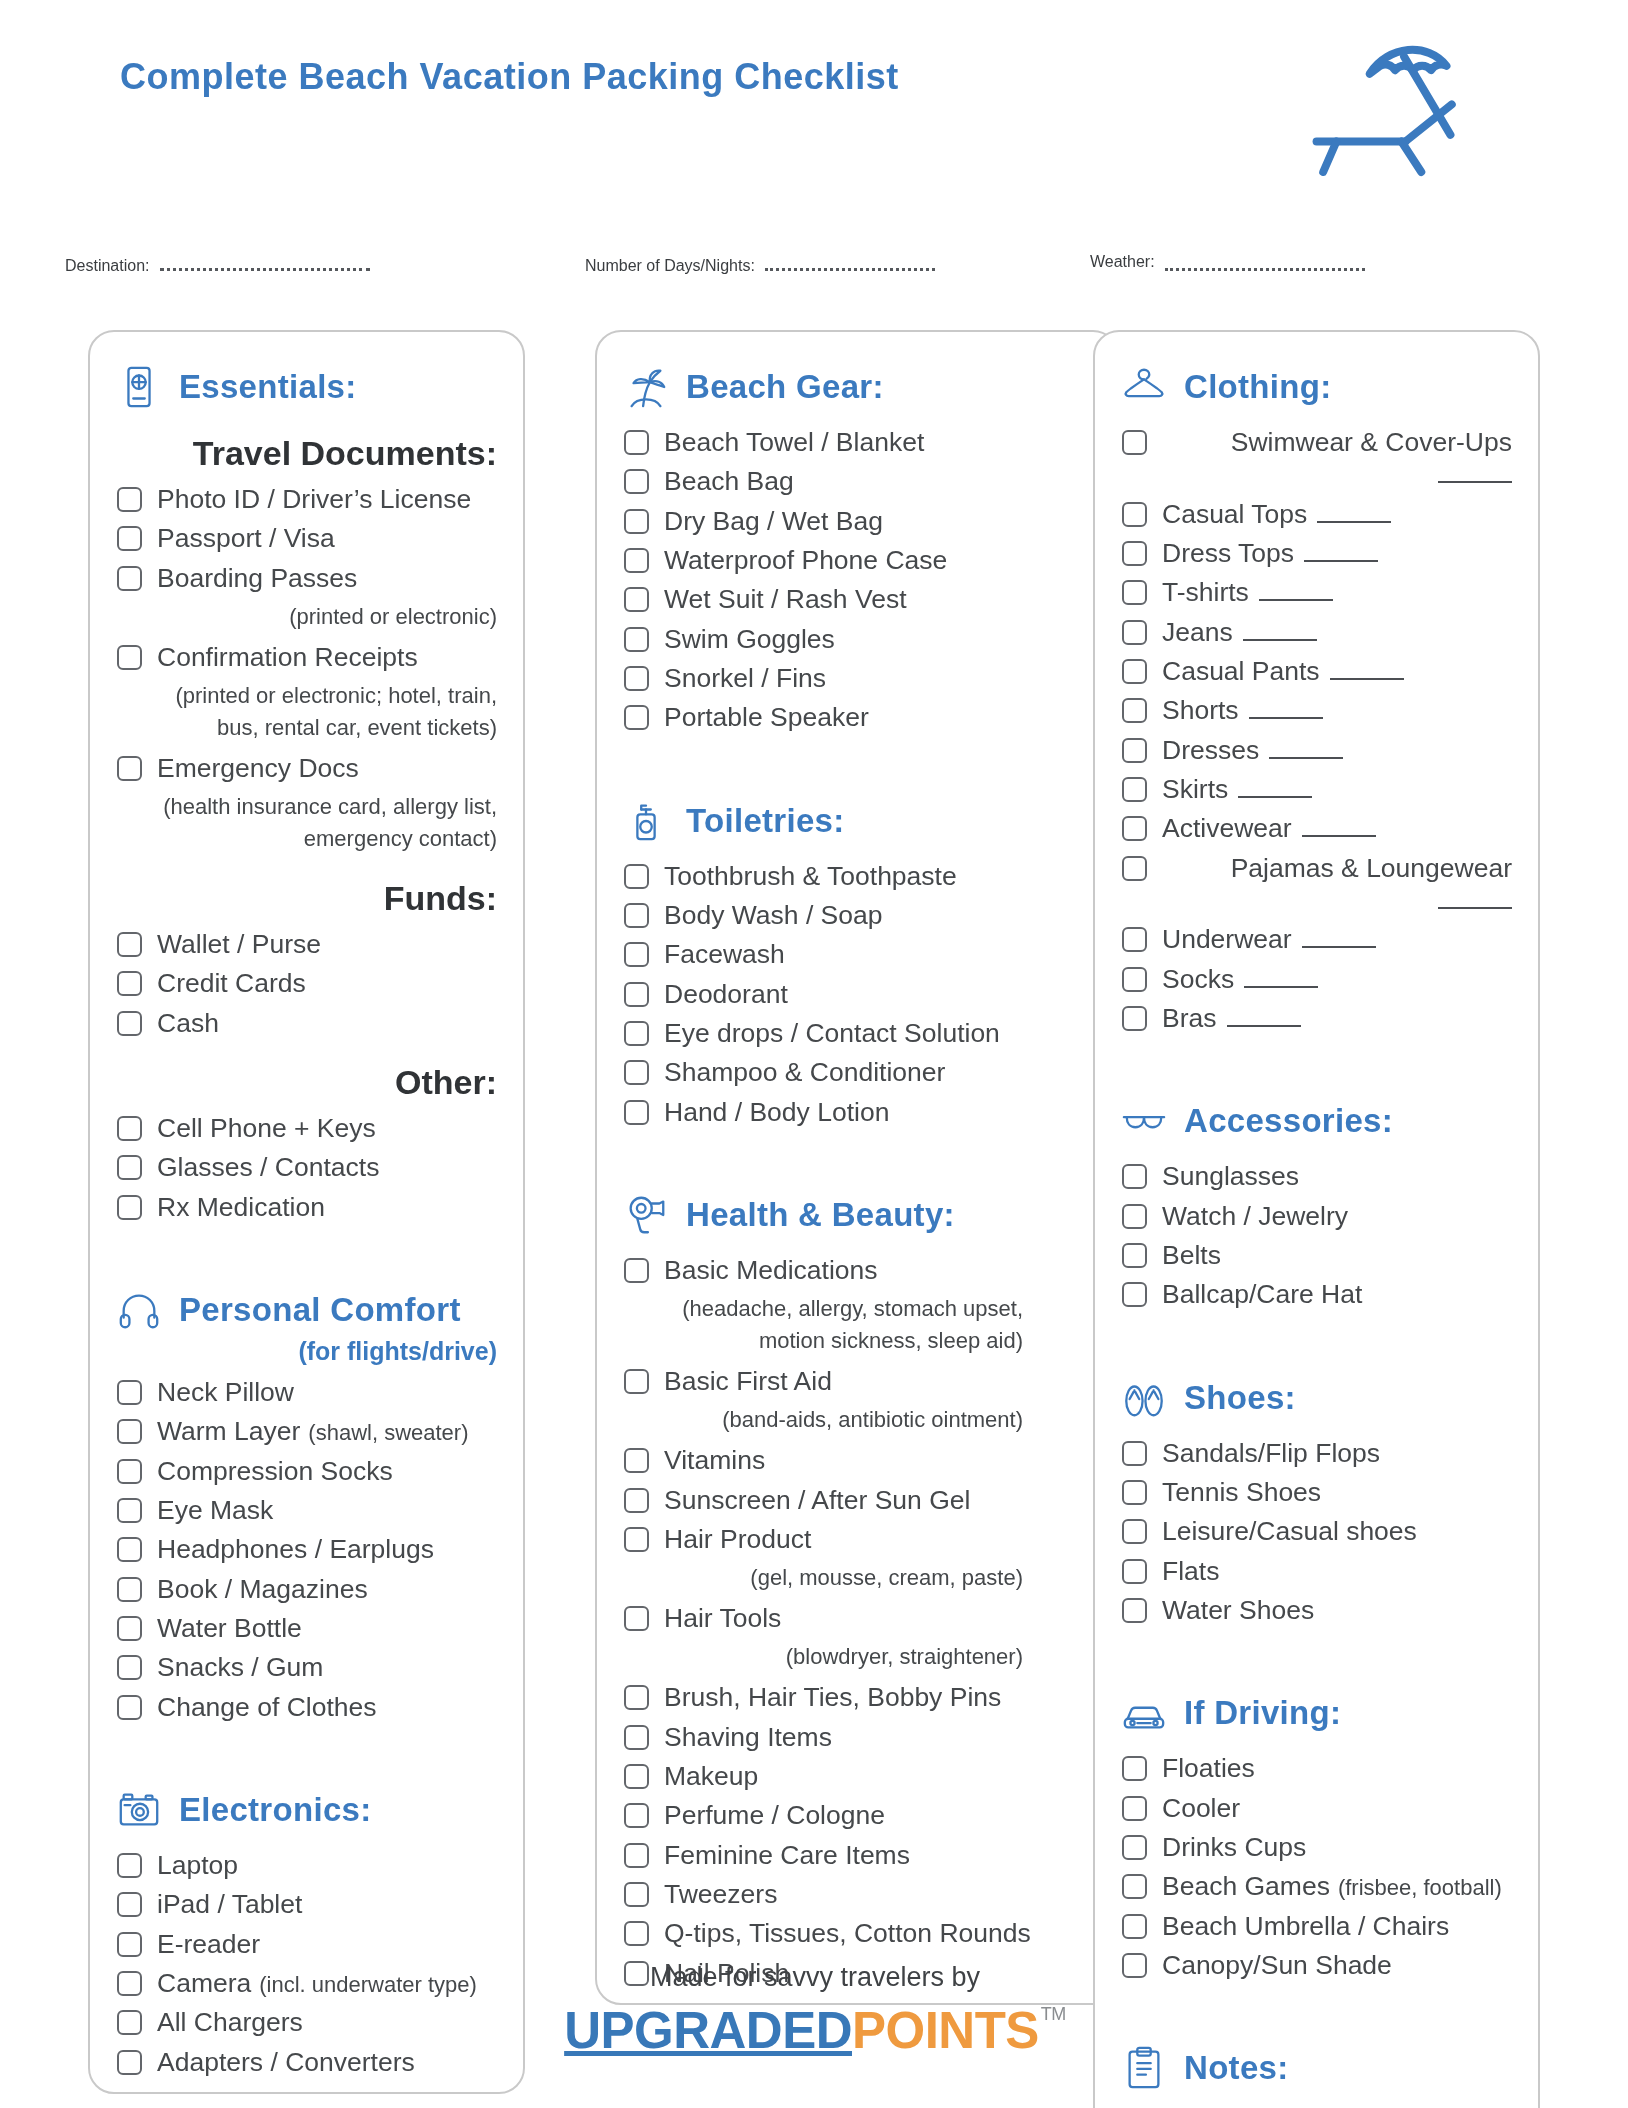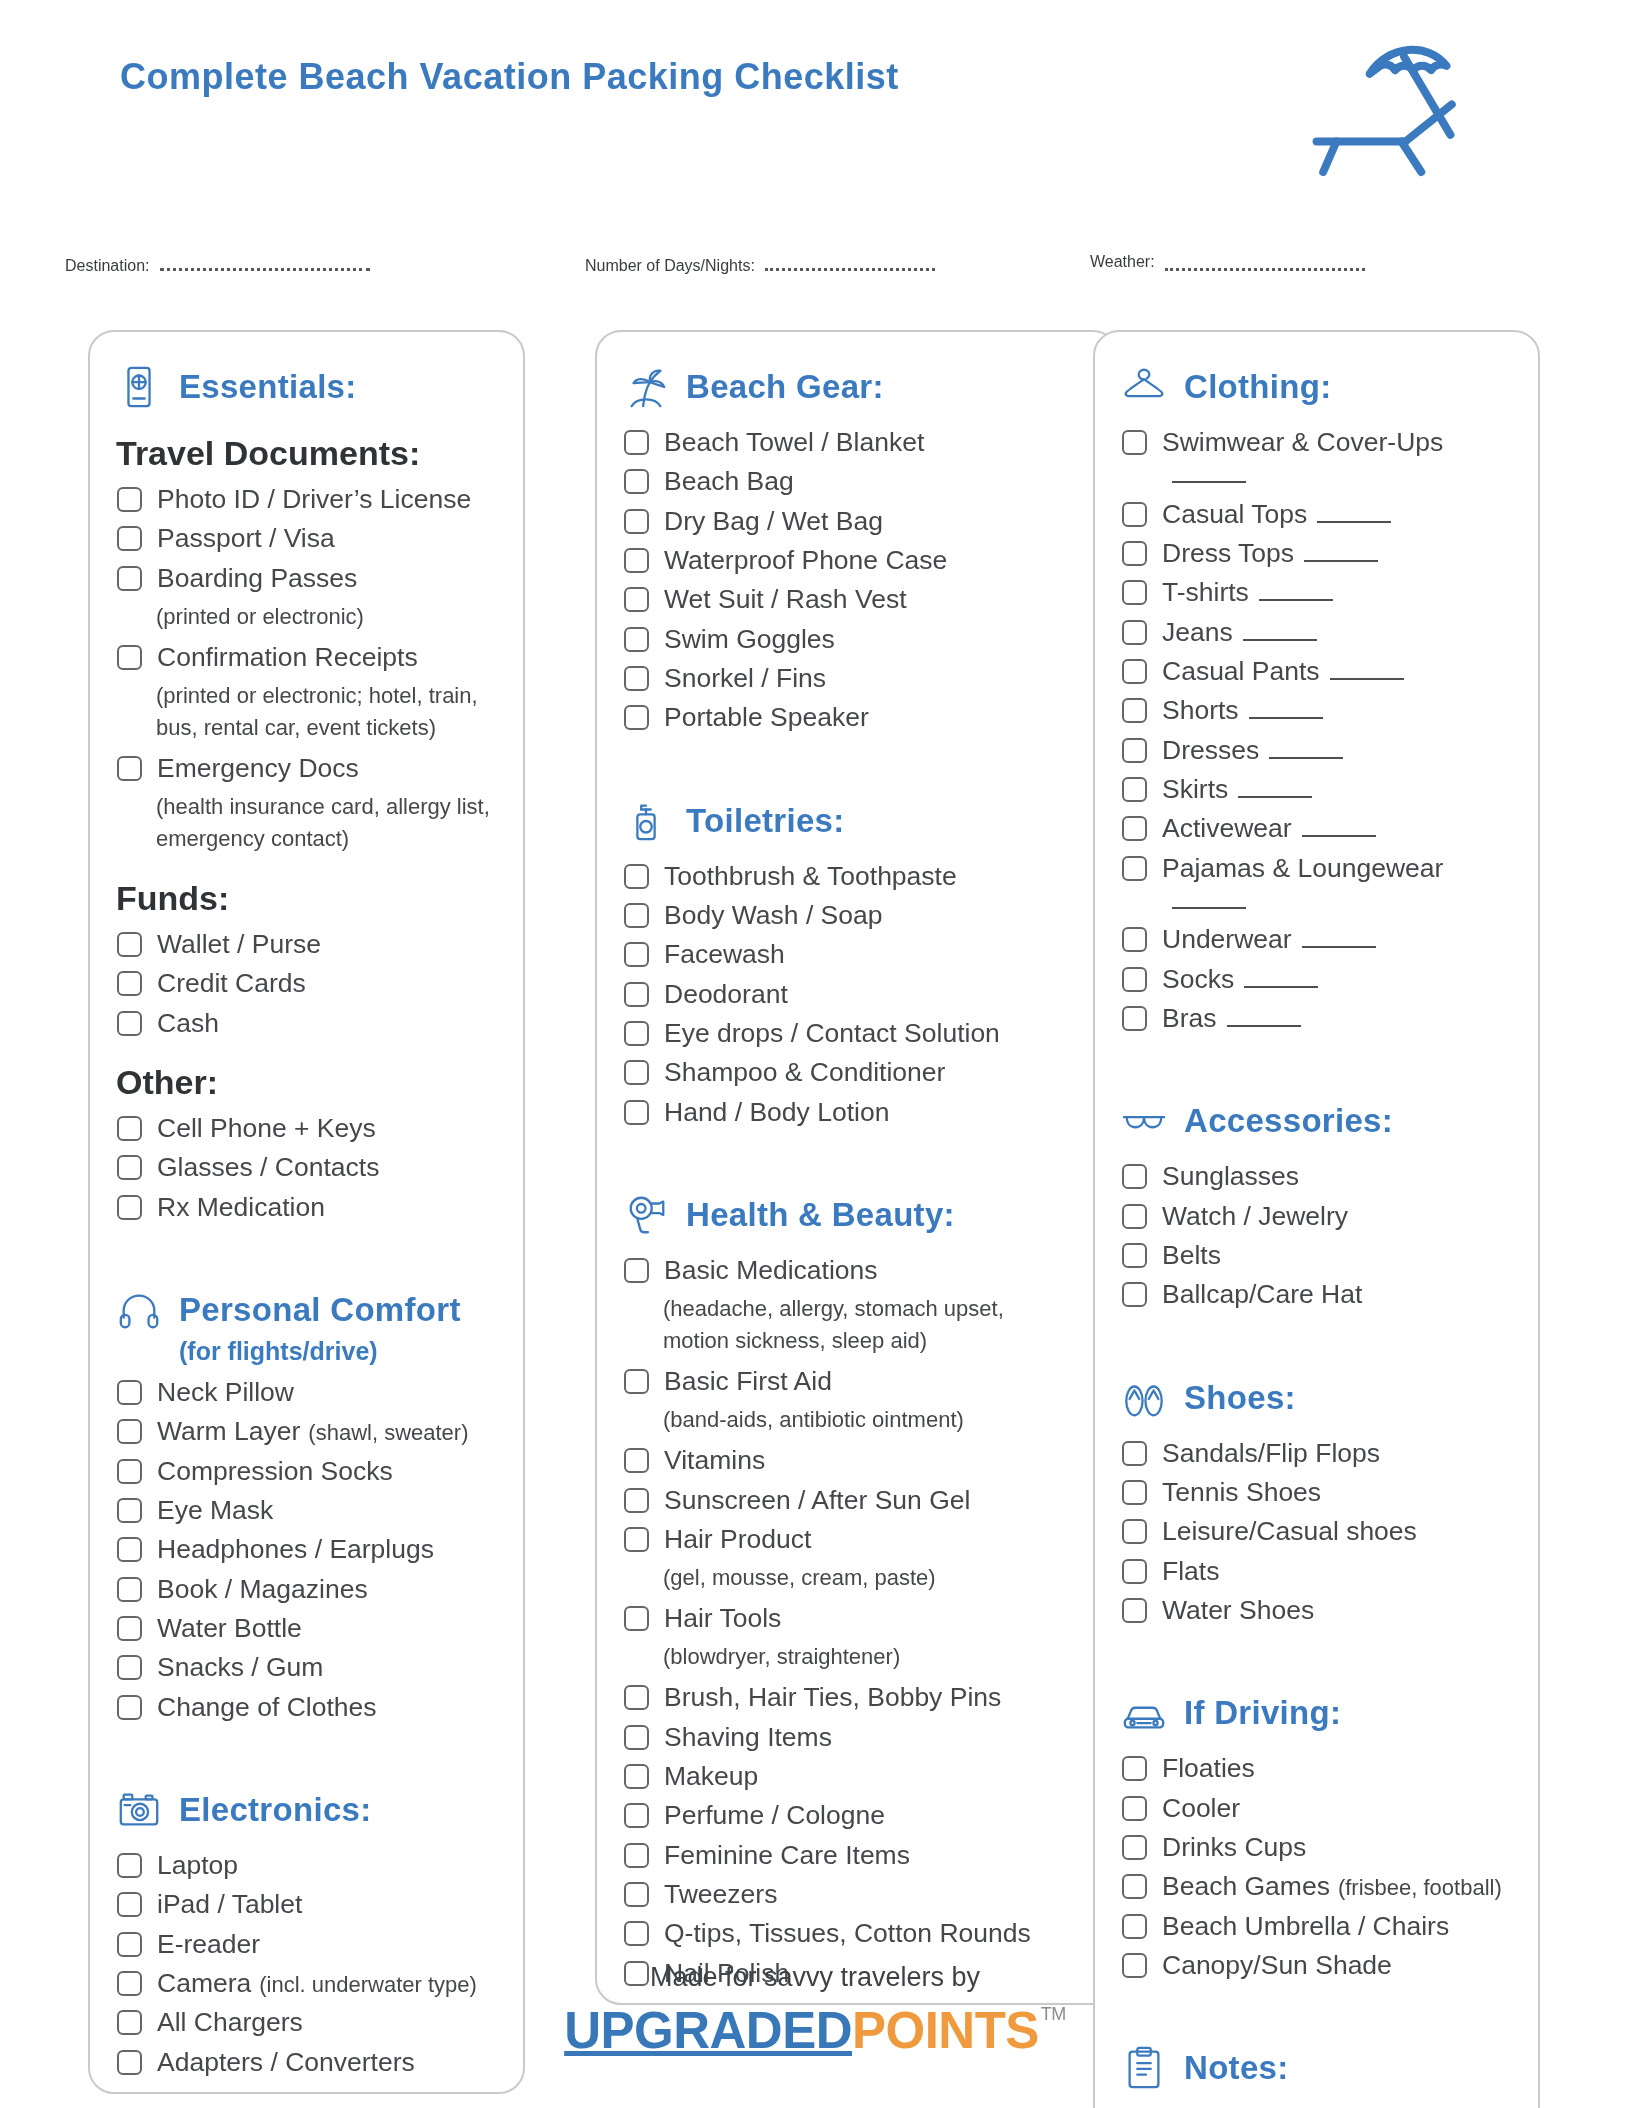--- a/index.html
+++ b/index.html
@@ -14,21 +14,21 @@
   }
   .header-icon { position:absolute; left:1298px; top:36px; width:175px; height:150px; color:var(--accent); }
   .header-icon svg { width:100%; height:100%; display:block; }
 
   .field { position:absolute; top:248px; display:flex; align-items:baseline; font-size:16px; color:#3a3d40; }
   .field-label { white-space:nowrap; }
   .field-line { display:inline-block; border-bottom:3px dotted #55585c; margin-left:10px; height:20px; }
 
   .box {
     position:absolute; box-sizing:border-box; background:#fff;
-    border:2px solid var(--line); border-radius:26px; padding:28px 26px 7px 26px;
+    border:2px solid var(--line); border-radius:26px; padding:28px 26px 7px 26px;text-align:right;
   }
   .box-1 { left:88px;  top:330px; width:437px; min-height:1716px; }
   .box-2 { left:595px; top:330px; width:524px; min-height:1574px; }
   .box-3 { left:1093px;top:330px; width:447px; min-height:1721px; }
 
   .section { margin-top:64px; }
   .section:first-child { margin-top:4px; }
   .section-header { display:flex; align-items:center; gap:17px; margin-bottom:16px; }
   .section-icon { width:46px; height:46px; flex:0 0 auto; color:var(--accent); }
   .section-icon svg { width:100%; height:100%; display:block; }

